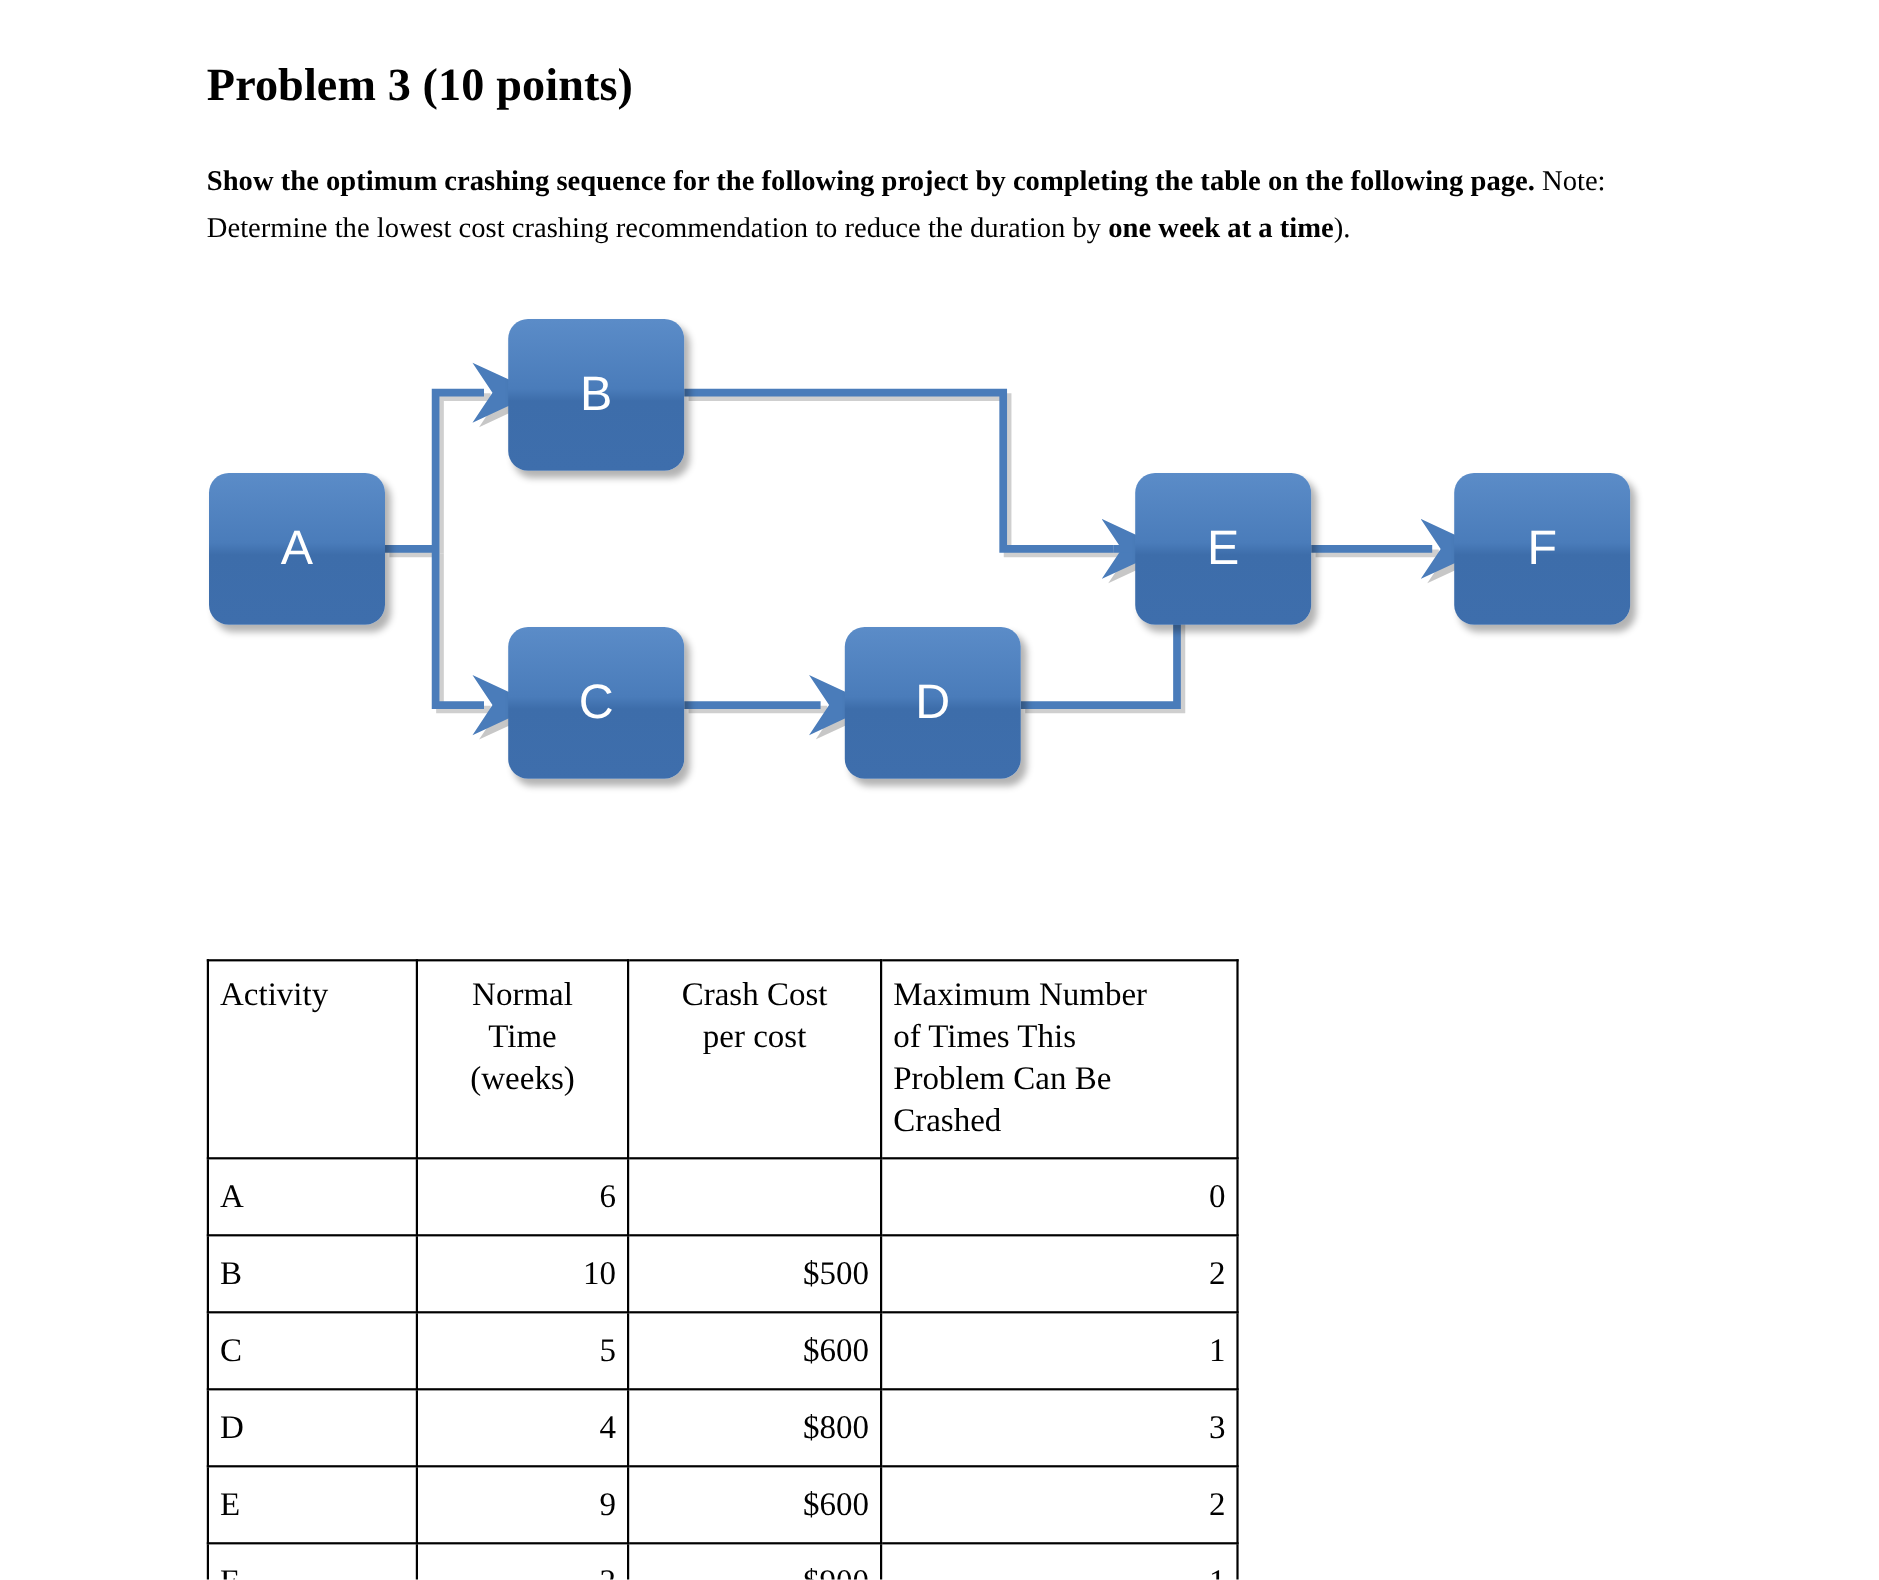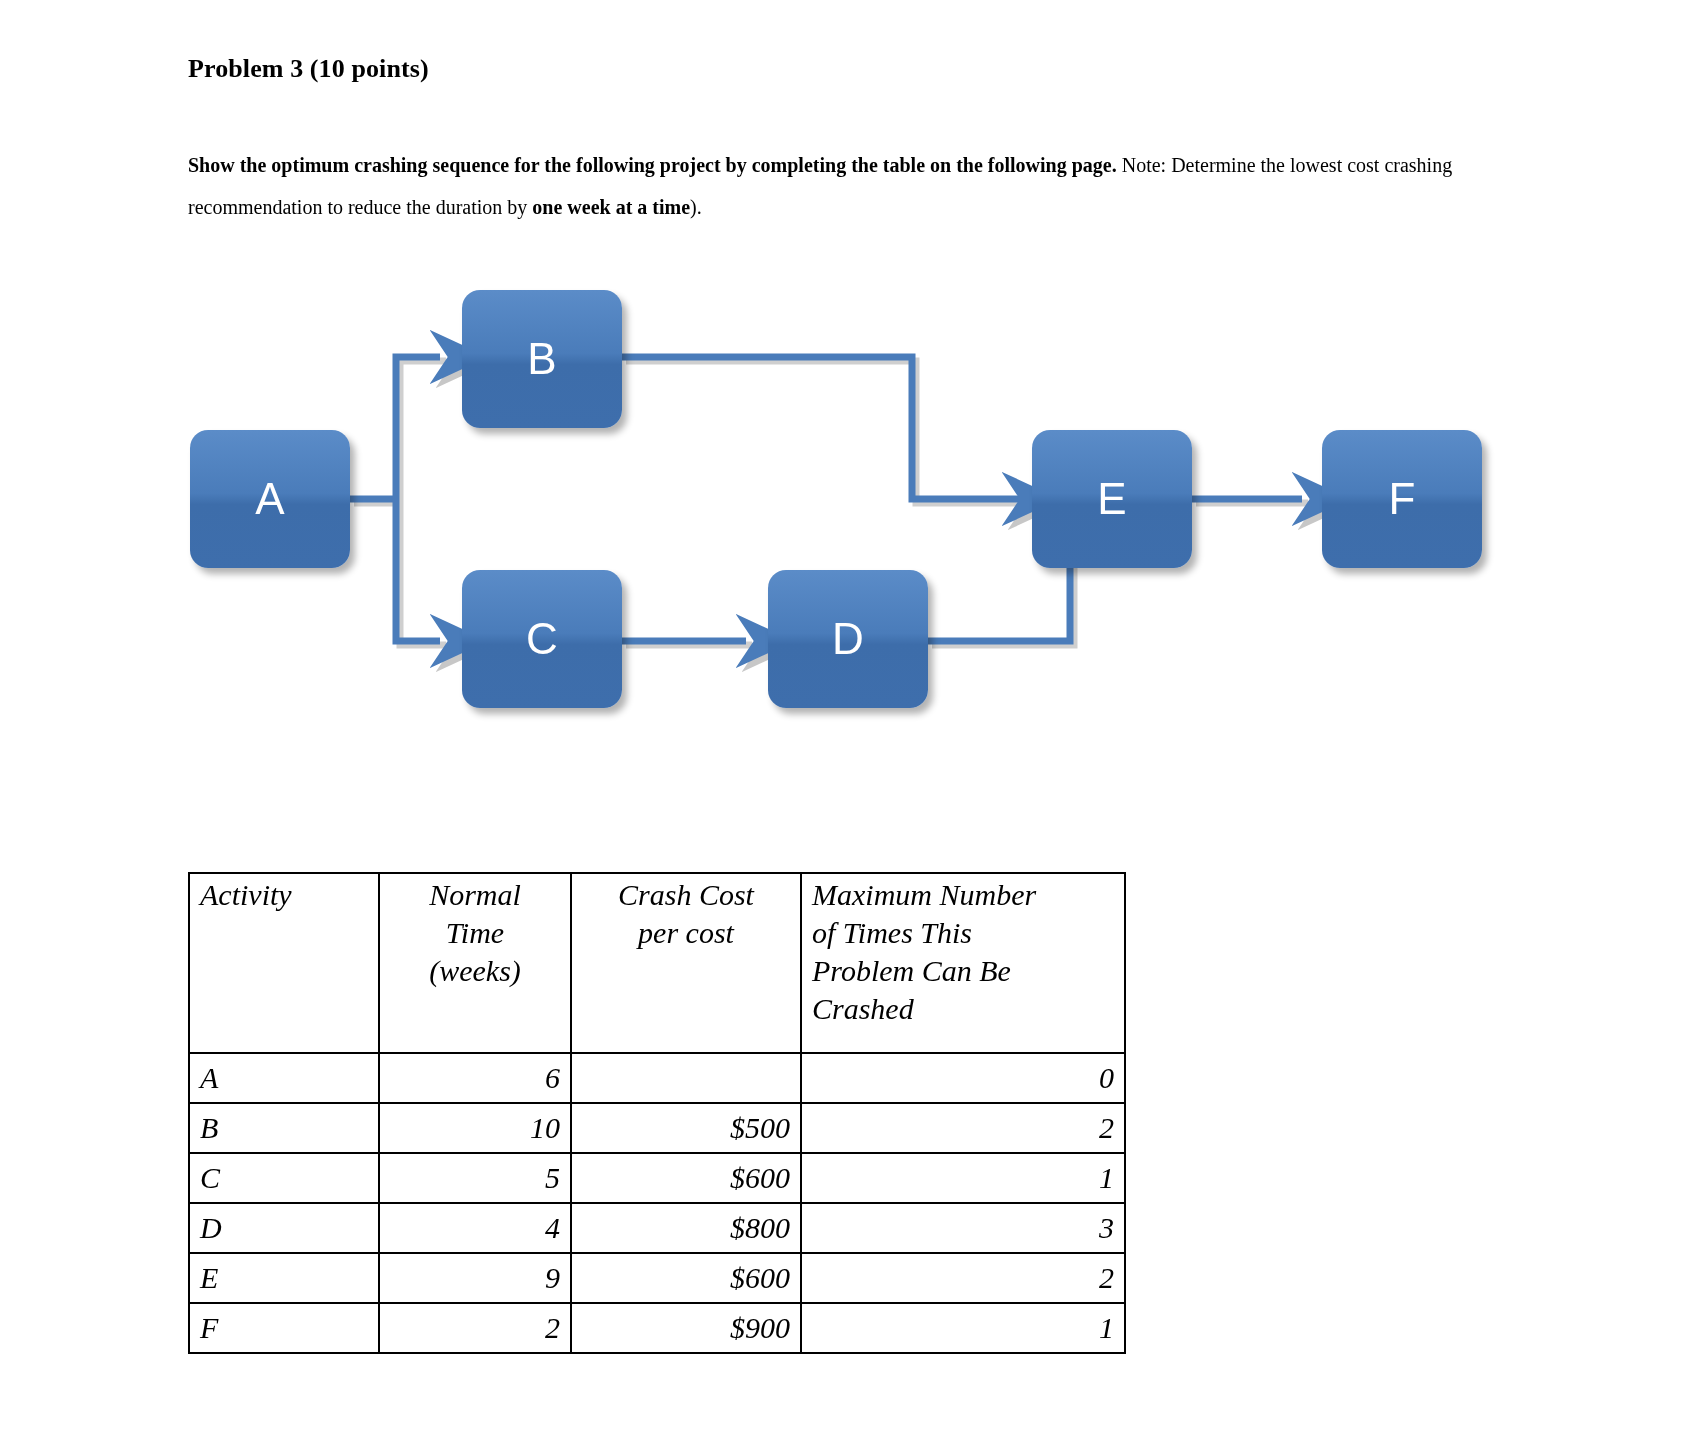--- a/index.html
+++ b/index.html
@@ -21,32 +21,32 @@
     left: 0; top: 0;
     width: 1708px;
     height: 1436px;
   }
 
   
   .title {
     position: absolute;
     left: 188px;
     top: 54px;
-    font-size: 26px;
+    font-size: 42px;
     font-weight: bold;
     letter-spacing: 0.1px;
     white-space: nowrap;
   }
 
   .para {
     position: absolute;
     left: 188px;
     top: 144px;
     width: 1300px;
-    font-size: 20px;
+    font-size: 26px;
     line-height: 42px;
     text-align: left;
   }
   .para b { font-weight: bold; }
 
   
   .diagram {
     position: absolute;
     left: 0px;
     top: 265px;
@@ -90,24 +90,23 @@
     left: 188px;
     top: 872px;
   }
   table.data {
     border-collapse: collapse;
     font-size: 30px;
     font-family: "Liberation Serif", "DejaVu Serif", serif;
   }
   table.data th, table.data td {
     border: 2px solid #000000;
-    padding: 2px 10px;
+    padding: 12px 10px;
     vertical-align: top;
     font-weight: normal;
-    font-style: italic;
   }
   table.data thead th {
     line-height: 38px;
   }
   th.c-activity { width: 168px; text-align: left !important; vertical-align: top; }
   th.c-normal   { width: 170px; }
   th.c-crash    { width: 208px; }
   th.c-max      { width: 302px; text-align: left !important; border-radius: 10px; }
   thead tr { height: 180px; }
 

